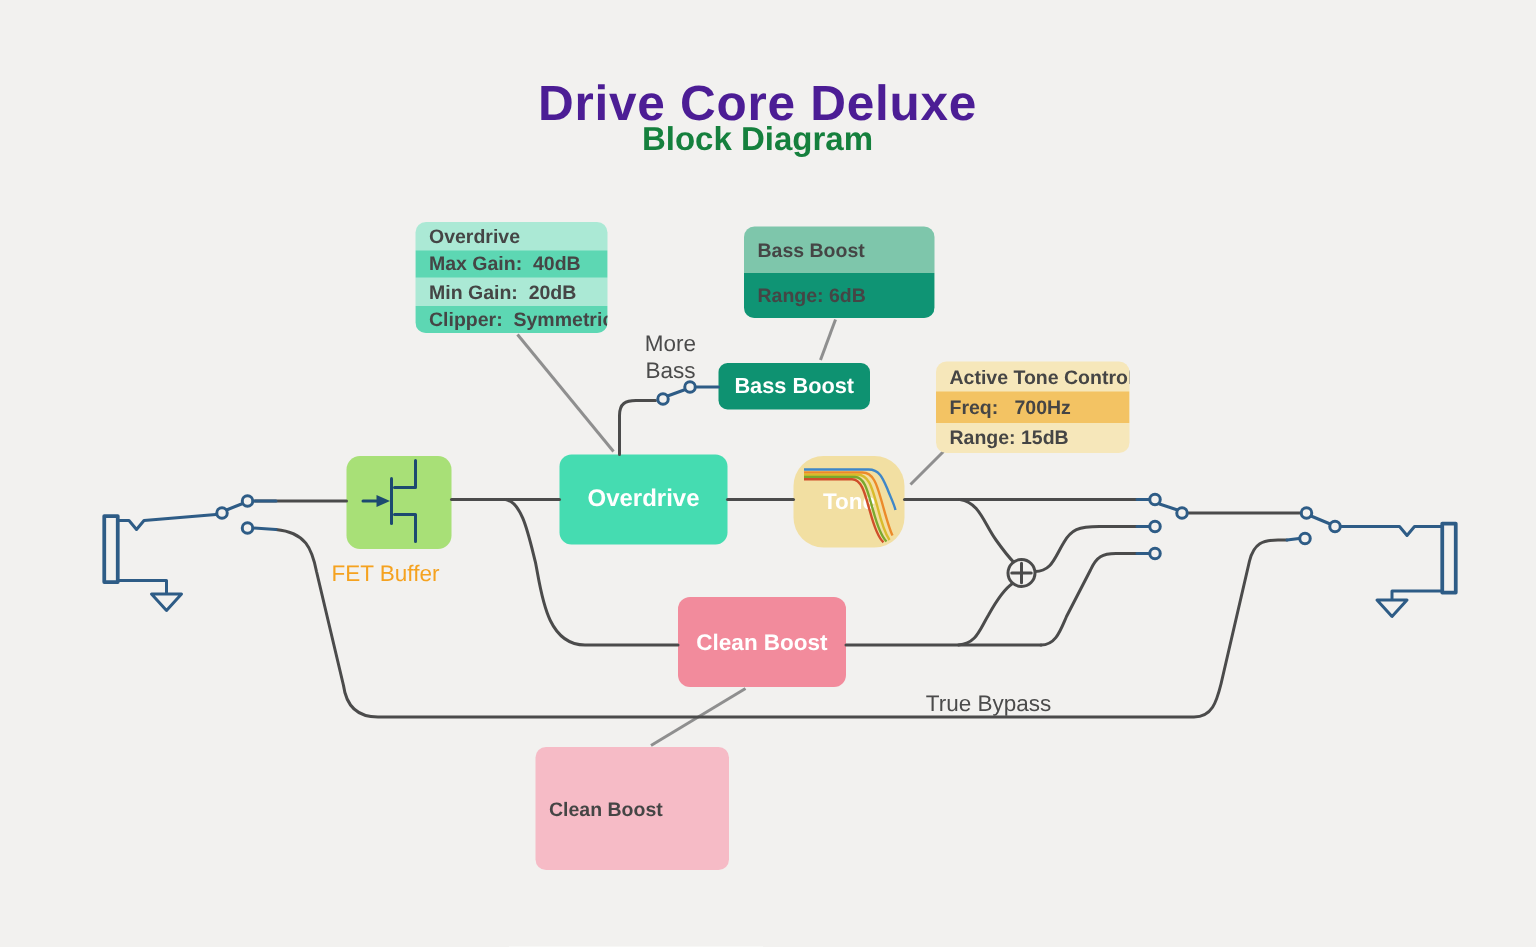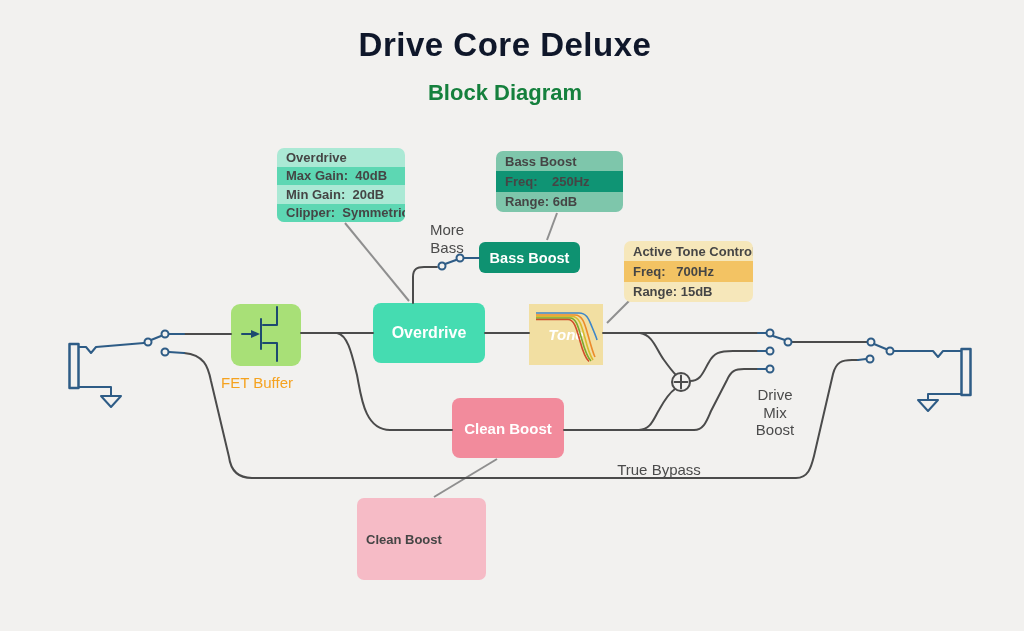--- a/index.html
+++ b/index.html
@@ -1,29 +1,29 @@
 <!DOCTYPE html>
 <html><head>
 <meta charset="utf-8">
 <style>
   html,body{margin:0;padding:0;}
   body{font-family:"Liberation Sans", sans-serif;}
   #stage{position:relative;width:1024px;height:631px;background:#f2f1ef;overflow:hidden;}
 
-  .title{position:absolute;left:262px;top:26px;width:486px;text-align:center;
-         font-size:33px;font-weight:bold;color:#0f172a;letter-spacing:0.5px;z-index:3;}
+  .title{position:absolute;left:262px;top:50px;width:486px;text-align:center;
+         font-size:33px;font-weight:bold;color:#4c1d95;letter-spacing:0.5px;z-index:3;}
   .subtitle{position:absolute;left:262px;top:80px;width:486px;text-align:center;
          font-size:22px;font-weight:bold;color:#15803d;z-index:3;}
 
   .block{position:absolute;z-index:1;display:flex;align-items:center;justify-content:center;
          color:#fff;font-weight:bold;}
   .block-fet{left:231px;top:304px;width:70px;height:62px;background:#a8e077;border-radius:9px;}
   .block-overdrive{left:373px;top:303px;width:112px;height:60px;background:#45dcb1;border-radius:8px;font-size:16px;}
   .block-bassboost{left:479px;top:242px;width:101px;height:31px;background:#0e9271;border-radius:6px;font-size:14.5px;}
-  .block-tone{left:529px;top:304px;width:74px;height:61px;background:#f2dfa2;border-radius:0;font-size:15px;font-style:italic;}
+  .block-tone{left:529px;top:304px;width:74px;height:61px;background:#f2dfa2;border-radius:20px;font-size:15px;}
   .block-cleanboost{left:452px;top:398px;width:112px;height:60px;background:#f28b9c;border-radius:8px;font-size:15px;}
 
   svg.overlay{position:absolute;left:0;top:0;z-index:2;pointer-events:none;}
 
   .info{position:absolute;z-index:3;border-radius:7px;overflow:hidden;color:#454545;
         font-size:13px;font-weight:bold;display:flex;flex-direction:column;}
   .info .row{flex:1;display:flex;align-items:center;padding-left:9px;white-space:pre;}
   .info-od{left:277px;top:148px;width:128px;height:74px;background:#abe9d5;}
   .info-od .row:nth-child(even){background:#5dd7b3;}
   .info-bb{left:496px;top:151px;width:127px;height:61px;background:#7ec6ab;}
@@ -162,42 +162,36 @@
 
   <div class="info info-od">
     <div class="row">Overdrive</div>
     <div class="row">Max Gain:  40dB</div>
     <div class="row">Min Gain:  20dB</div>
     <div class="row">Clipper:  Symmetric</div>
   </div>
 
   <div class="info info-bb">
     <div class="row">Bass Boost</div>
-    <div class="row">Freq:    250Hz</div>
     <div class="row">Range: 6dB</div>
   </div>
 
   <div class="info info-atc">
     <div class="row">Active Tone Control</div>
     <div class="row">Freq:   700Hz</div>
     <div class="row">Range: 15dB</div>
   </div>
 
   <div class="info info-cb">
     <div class="row">Clean Boost</div>
   </div>
 
   <div class="floatlabel lbl-fet">FET Buffer</div>
 
   <div class="floatlabel lbl-morebass">
     <div>More</div>
     <div>Bass</div>
   </div>
 
-  <div class="floatlabel lbl-dmb">
-    <div>Drive</div>
-    <div>Mix</div>
-    <div>Boost</div>
-  </div>
 
   <div class="floatlabel lbl-bypass">True Bypass</div>
 
 </div>
 
 </body></html>

